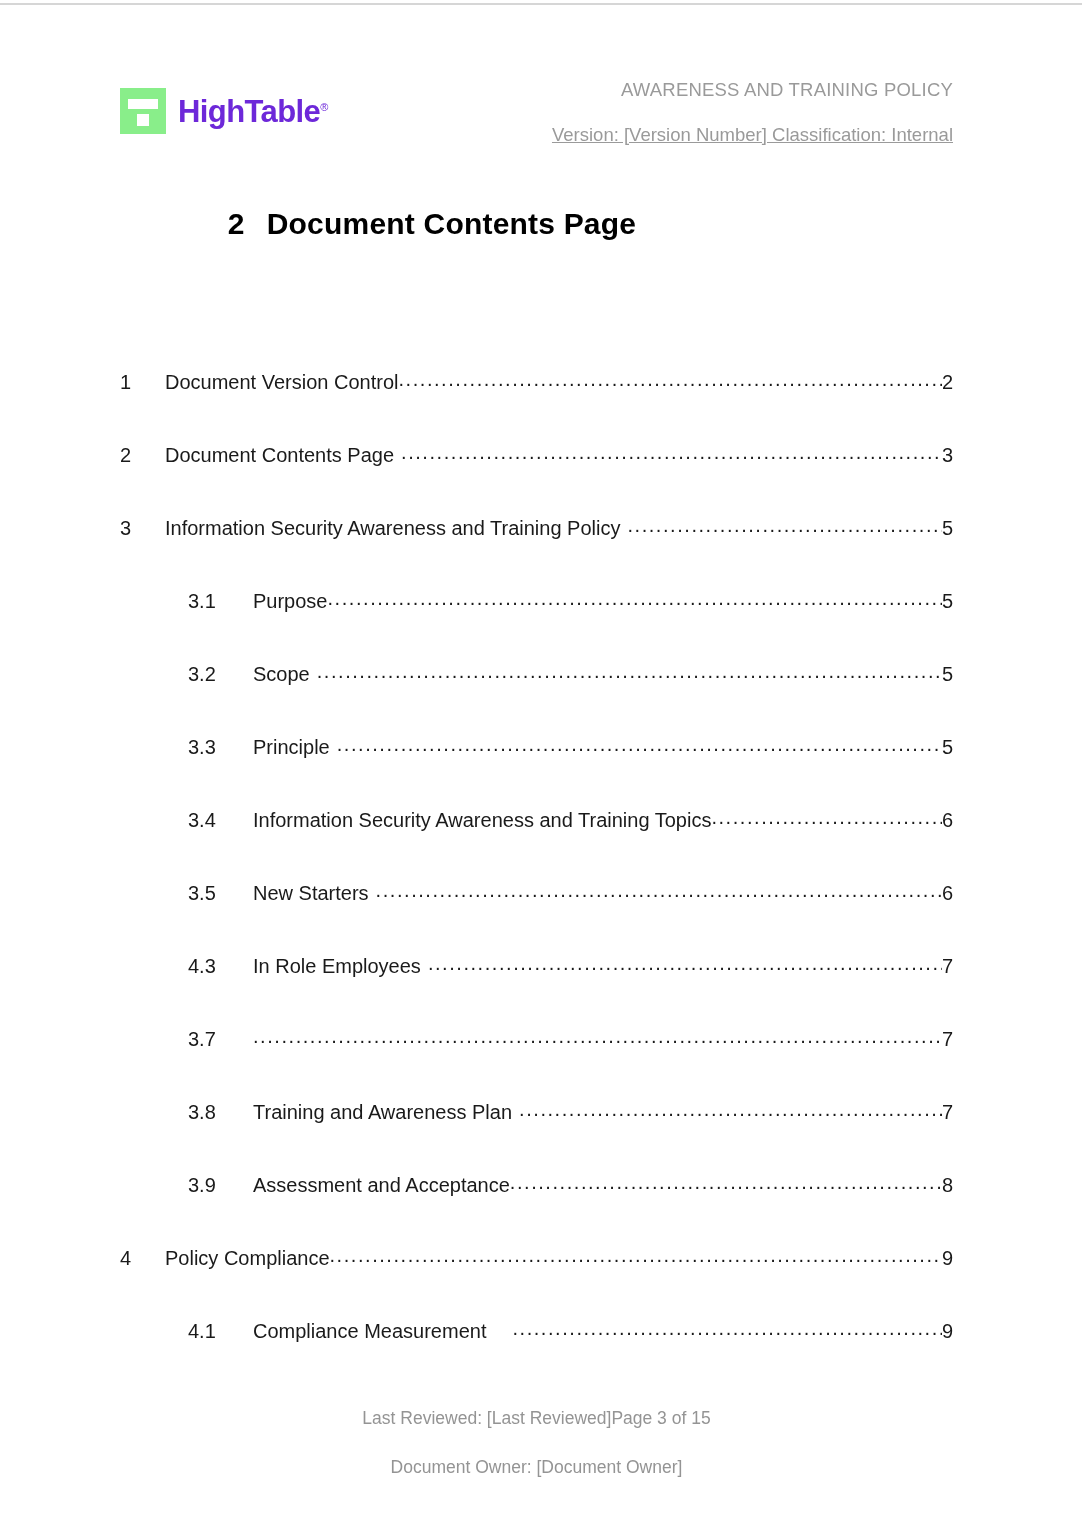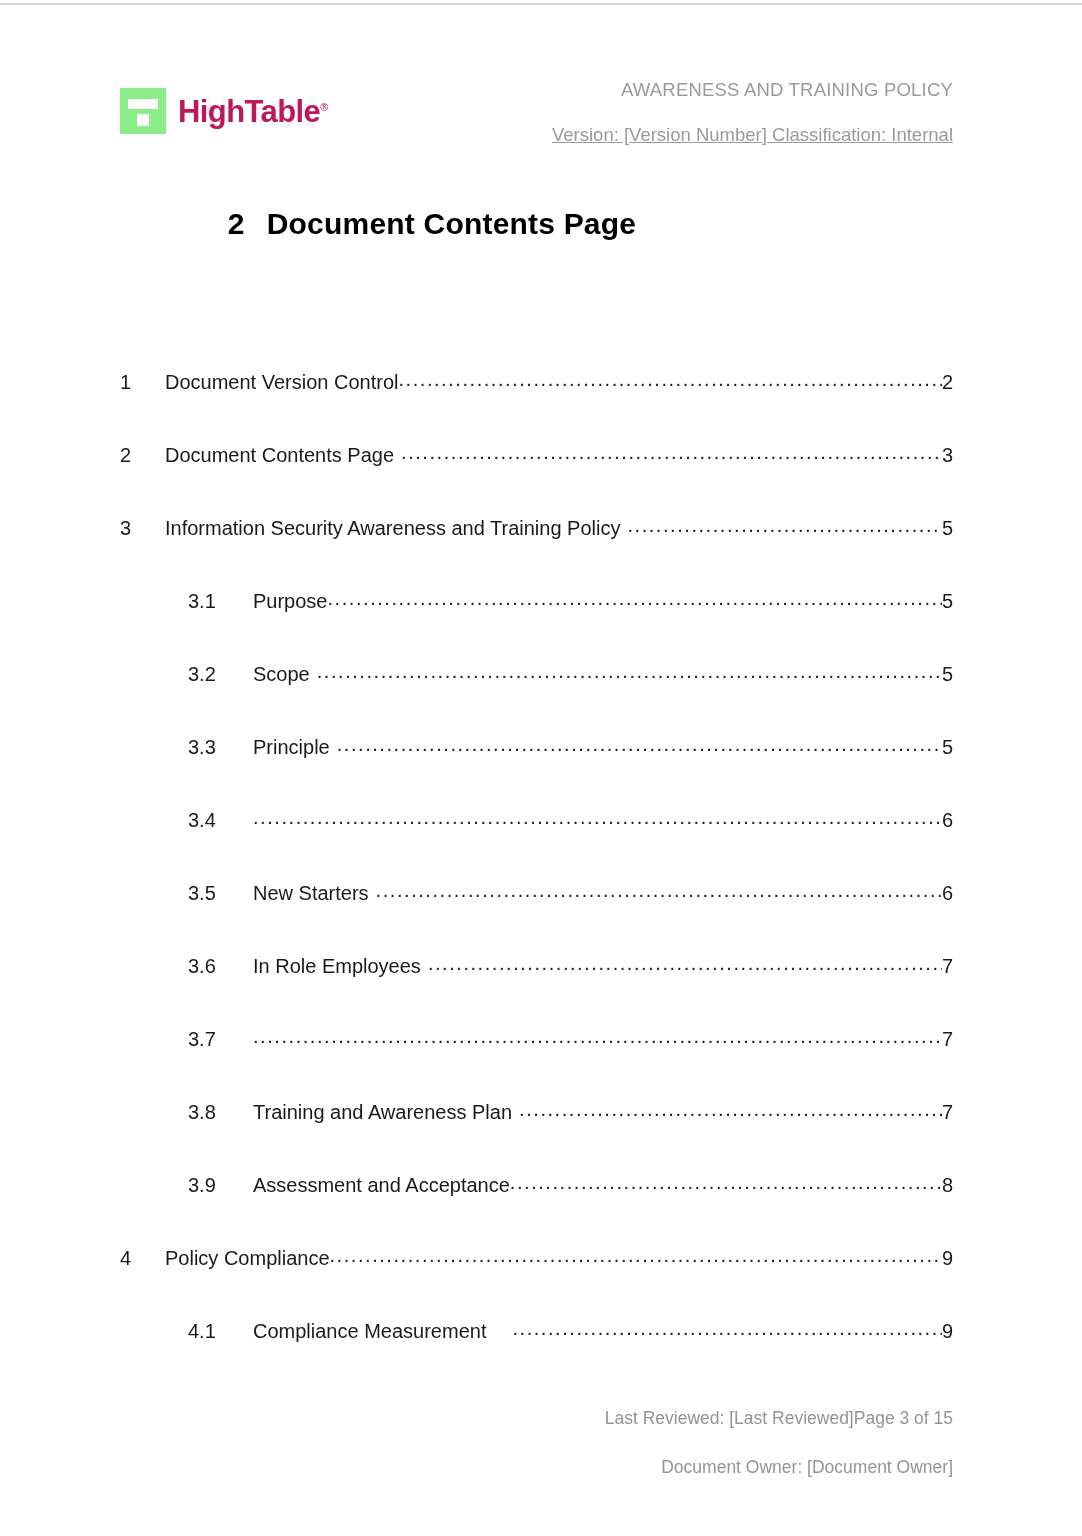--- a/index.html
+++ b/index.html
@@ -61,21 +61,21 @@
     top: 26px;
     width: 12px;
     height: 12px;
     background: #ffffff;
   }
   .logo-word {
     margin-left: 12px;
     font-size: 31px;
     font-weight: bold;
     letter-spacing: -0.6px;
-    color: #be185d;
+    color: #6d28d9;
     line-height: 1;
     white-space: nowrap;
   }
   .logo-word .reg {
     font-size: 11px;
     vertical-align: super;
     font-weight: normal;
   }
 
   .header-text {
@@ -165,21 +165,21 @@
   .footer {
     position: absolute;
     left: 120px;
     top: 1408px;
     width: 833px;
     color: #949494;
     font-size: 17.5px;
   }
   .footer-row {
     display: flex;
-    justify-content: flex-end;
+    justify-content: center;
     align-items: baseline;
   }
   .footer-row.second { margin-top: 28px; }
 </style>
 </head>
 <body>
 
 <div class="page">
 
   <div class="top-rule"></div>
@@ -238,32 +238,33 @@
       </div>
       <div class="toc-row lvl2">
         <span class="toc-num">3.3</span>
         <span class="toc-label">Principle</span>
         <span class="toc-gap" style="width: 7px;"></span>
         <span class="toc-dots"></span>
         <span class="toc-page">5</span>
       </div>
       <div class="toc-row lvl2">
         <span class="toc-num">3.4</span>
+        <span class="toc-label">Information Security Awareness and Training Topics</span>
         <span class="toc-dots"></span>
         <span class="toc-page">6</span>
       </div>
       <div class="toc-row lvl2">
         <span class="toc-num">3.5</span>
         <span class="toc-label">New Starters</span>
         <span class="toc-gap" style="width: 7px;"></span>
         <span class="toc-dots"></span>
         <span class="toc-page">6</span>
       </div>
       <div class="toc-row lvl2">
-        <span class="toc-num">3.6</span>
+        <span class="toc-num">4.3</span>
         <span class="toc-label">In Role Employees</span>
         <span class="toc-gap" style="width: 7px;"></span>
         <span class="toc-dots"></span>
         <span class="toc-page">7</span>
       </div>
       <div class="toc-row lvl2">
         <span class="toc-num">3.7</span>
         <span class="toc-dots"></span>
         <span class="toc-page">7</span>
       </div>

